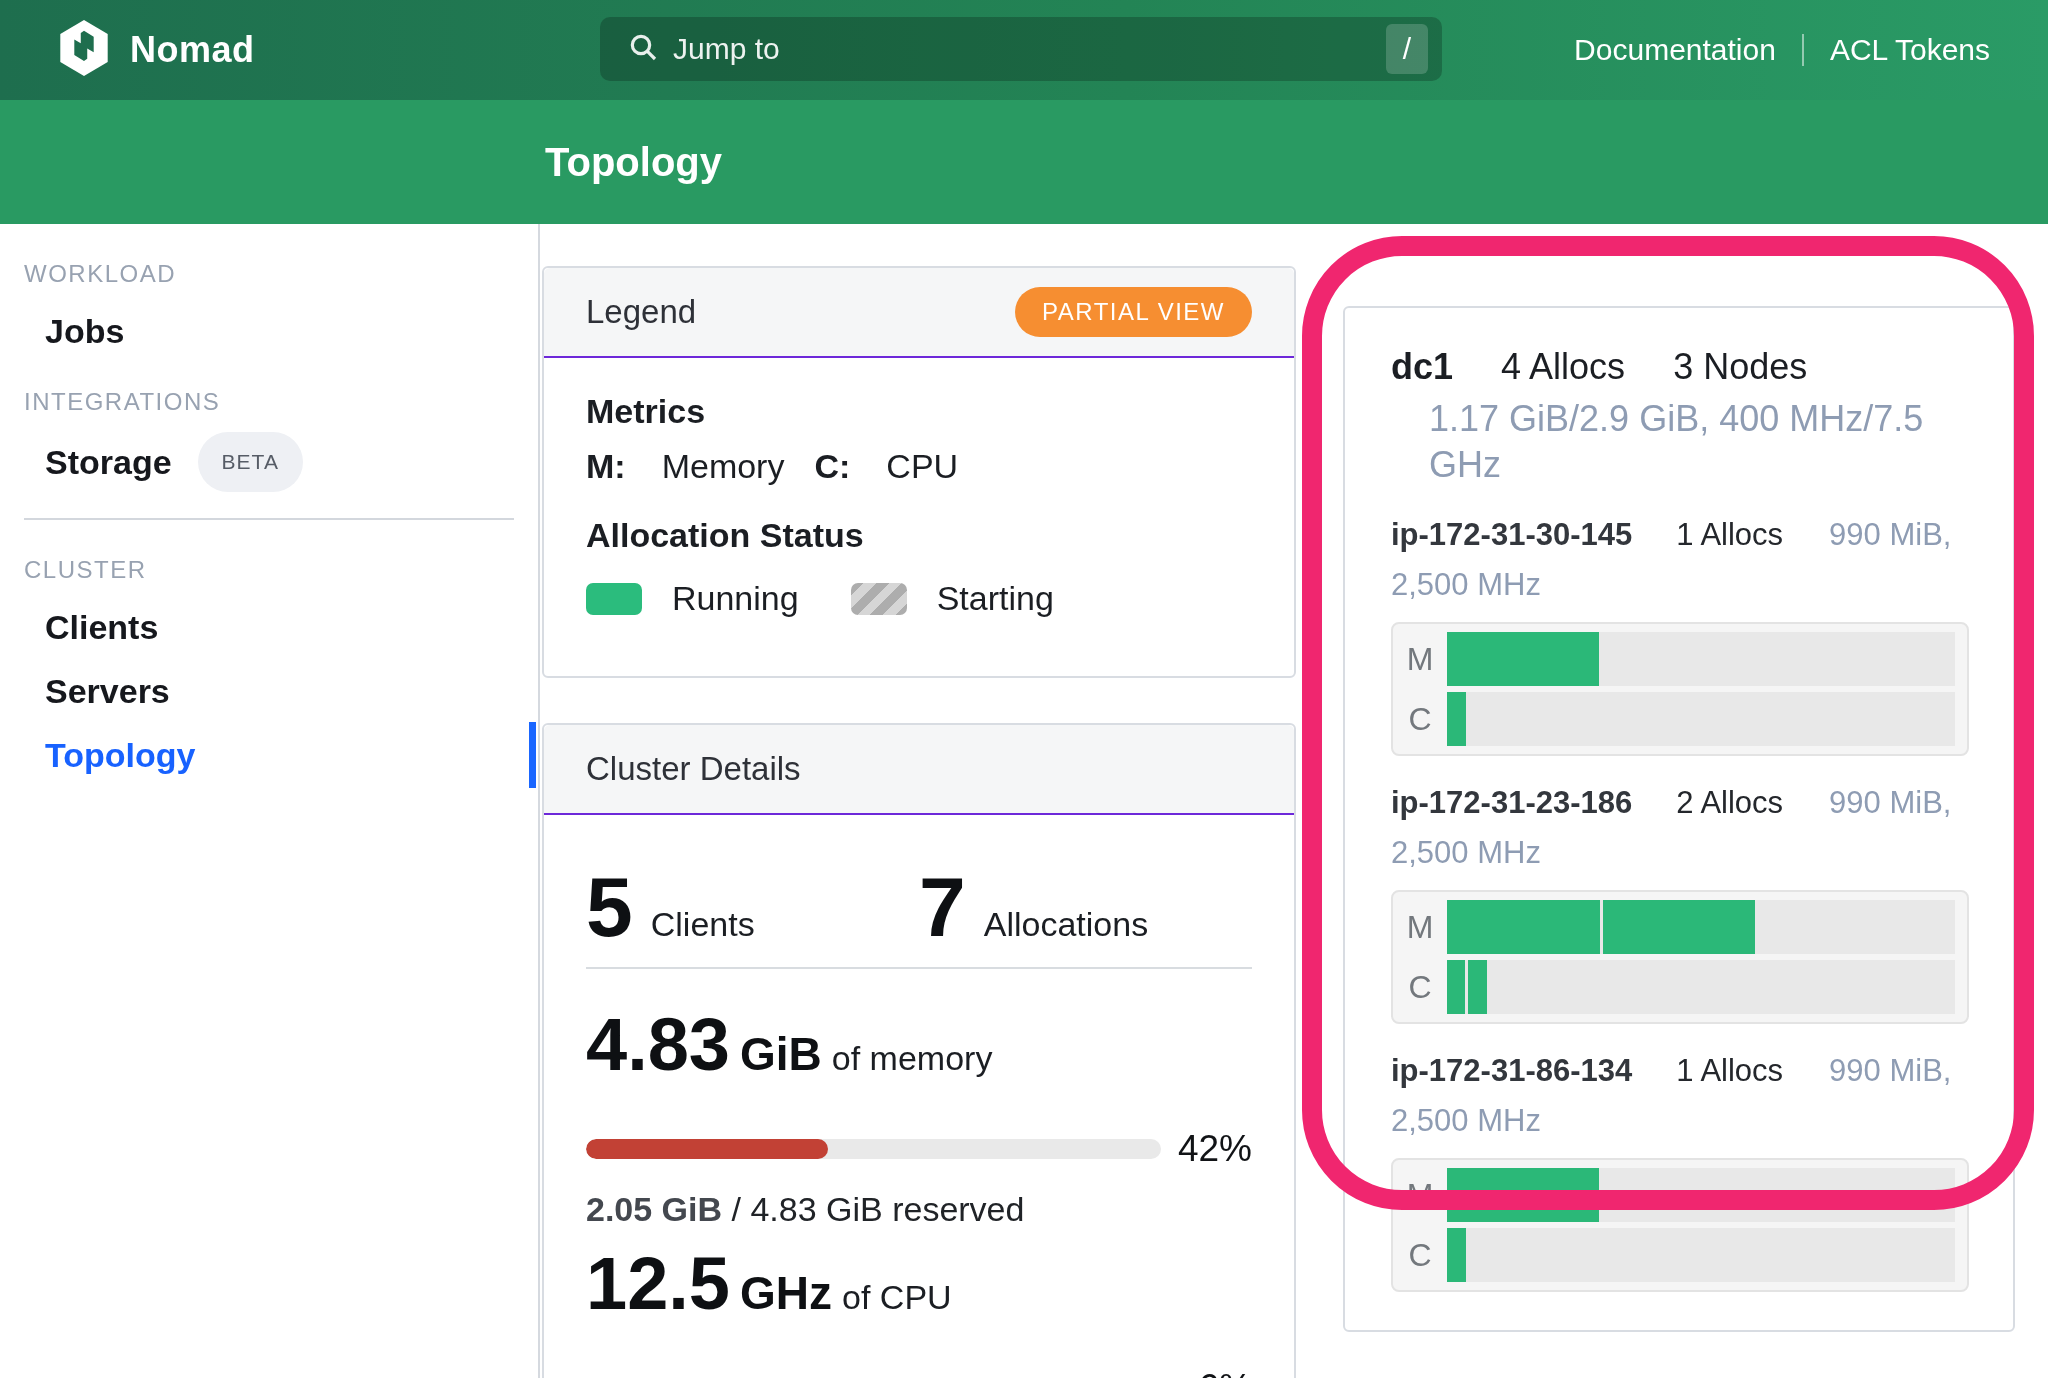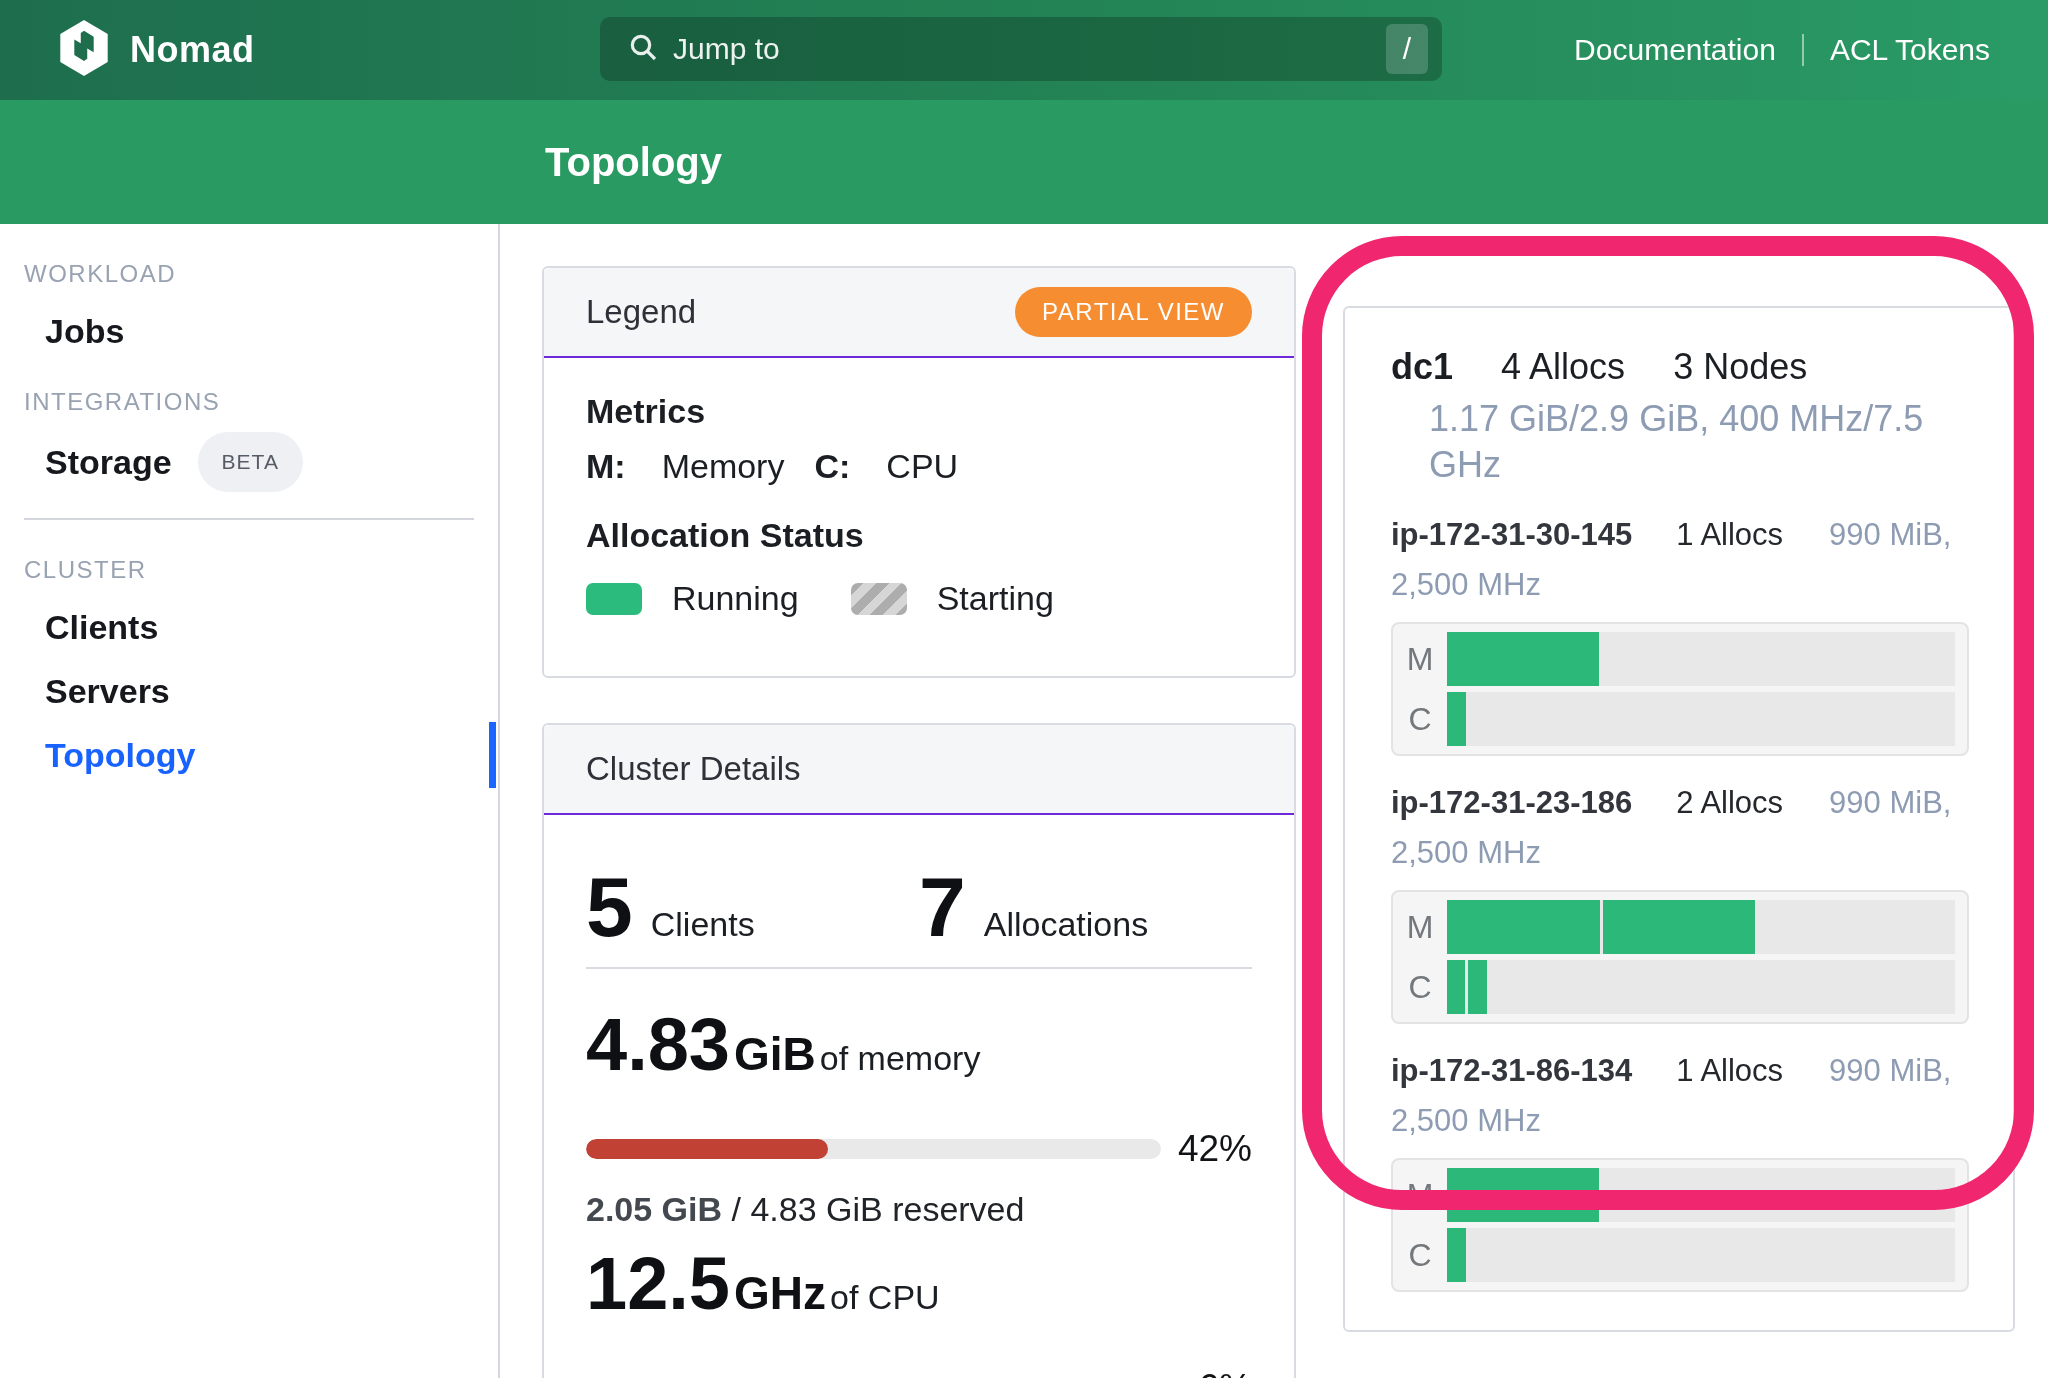--- a/index.html
+++ b/index.html
@@ -22,21 +22,21 @@
   .navlinks { position:absolute; right:58px; top:0; height:100px; display:flex; align-items:center; gap:26px; }
   .navlinks a { color:#fff; font-size:30px; text-decoration:none; }
   .navsep { width:2px; height:32px; background:rgba(255,255,255,.5); }
 
   
   .subheader { position:absolute; top:100px; left:0; right:0; height:124px; background:#299A62; }
   .subheader h1 { position:absolute; left:545px; top:0; line-height:124px; color:#fff;
                   font-size:40px; font-weight:bold; }
 
   
-  .sidebar { position:absolute; top:224px; left:0; bottom:0; width:500px;
+  .sidebar { position:absolute; top:224px; left:0; bottom:0; width:540px;
              border-right:2px solid #d5d9df; background:#fff; }
   .side-label { margin:36px 0 0 24px; color:#98A2B1; font-size:24px; letter-spacing:1.5px; }
   .side-item { position:relative; display:block; margin-top:22px; padding-left:45px; height:42px;
                line-height:42px; font-size:34px; font-weight:bold; color:#16181D; text-decoration:none; }
   .side-item.active { color:#1862FF; }
   .active-bar { position:absolute; right:2px; top:-12px; width:7px; height:66px; background:#1A66FF; }
   .beta-badge { display:inline-block; vertical-align:middle; margin:-6px 0 0 26px; background:#EEF0F4;
                 color:#565C66; font-size:21px; font-weight:normal; letter-spacing:1px;
                 padding:9px 24px; border-radius:999px; }
   .side-divider { border:none; border-top:2px solid #d3d7dd; margin:38px 24px 0 24px; }
@@ -64,21 +64,21 @@
   .swatch.starting { background:repeating-linear-gradient(135deg,#ADADAD 0 9px,#D6D6D6 9px 18px); }
   .status-label { font-size:34px; color:#1B1E23; margin:0 52px 0 30px; }
 
   .details-card { margin-top:45px; height:760px; }
   .details-body { padding:46px 42px 0 42px; }
   .stats-row { display:flex; }
   .stat { display:flex; align-items:baseline; gap:18px; width:372px; }
   .stat-value { font-size:84px; font-weight:bold; color:#0E1013; line-height:92px; }
   .stat-label { font-size:34px; color:#1B1E23; }
   .body-divider { border:none; border-top:2px solid #D8DCE0; margin-top:14px; }
-  .res-heading { display:flex; align-items:baseline; gap:4px; margin-top:36px; line-height:80px; }
+  .res-heading { display:flex; align-items:baseline; gap:10px; margin-top:36px; line-height:80px; }
   .res-amount { font-size:74px; font-weight:800; color:#0E1013; }
   .res-unit { font-size:46px; font-weight:bold; color:#0E1013; }
   .res-caption { font-size:34px; color:#1B1E23; }
   .bar-row { margin-top:30px; display:flex; align-items:center; }
   .pbar { width:575px; height:20px; border-radius:10px; background:#E9E9E9; overflow:hidden; }
   .pbar-fill { height:100%; border-radius:10px; }
   .pbar-fill.mem { background:#C24135; }
   .pct { margin-left:auto; font-size:37px; color:#111316; }
   .reserved { margin-top:18px; font-size:34px; color:#202327; line-height:42px; }
   .reserved b { color:#44484F; }

